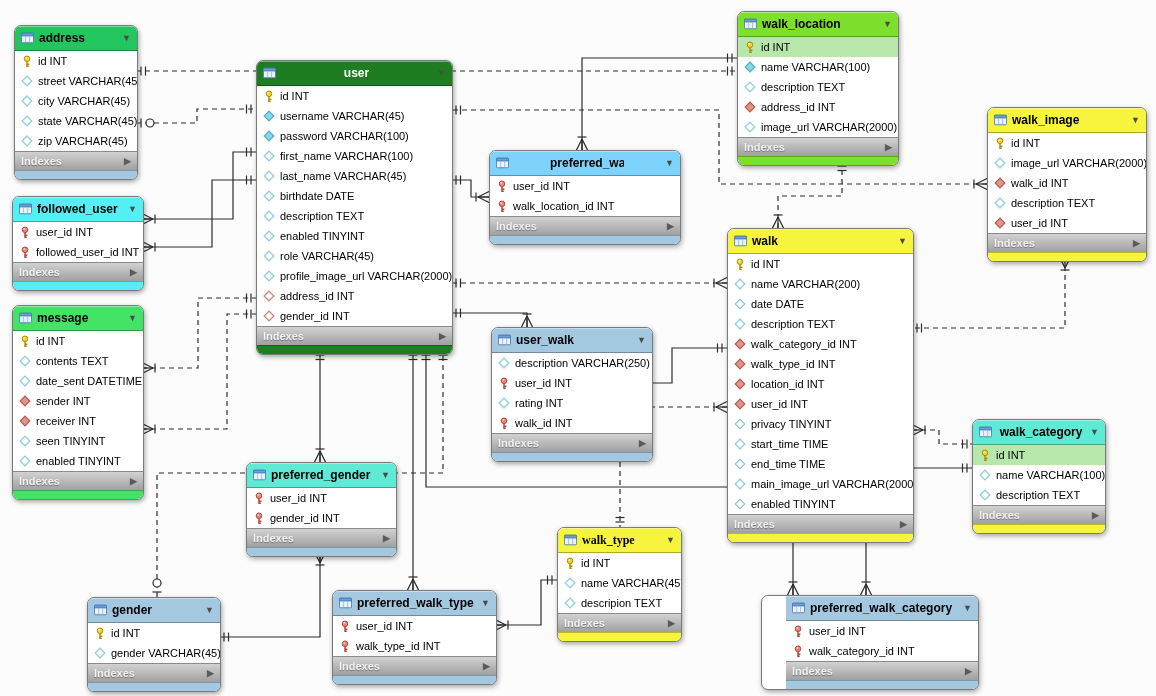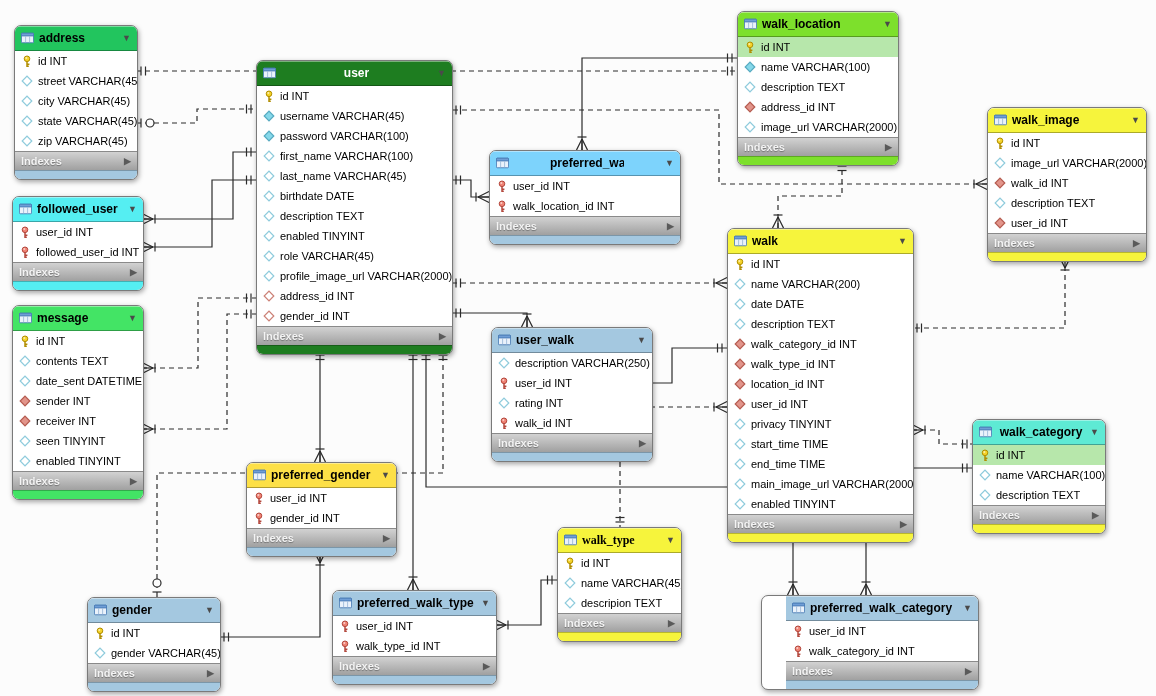--- a/index.html
+++ b/index.html
@@ -1002,21 +1002,21 @@
           <span>walk_category_id INT</span>
         </div>
       </div>
       <div class="idx">
         <span>Indexes</span>
         <span class="arr">▶</span>
       </div>
       <div class="tfoot" style="background: rgb(164, 200, 224);"></div>
     </div>
     <div class="table" style="left: 246px; top: 462px; width: 149px;">
-      <div class="thead" style="background: #fde047; justify-content: flex-end;">
+      <div class="thead" style="background: #5eead4; justify-content: flex-end;">
         <span class="ficon">
           <svg width="15" height="12" viewBox="0 0 15 12">
             <rect x="0.5" y="0.5" width="14" height="11" rx="1" fill="#eaf2fb" stroke="#4679b2"></rect>
             <path d="M0.5 3.6 h14 v-2.1 a1 1 0 0 0 -1 -1 h-12 a1 1 0 0 0 -1 1 z" fill="#6f9ed6" stroke="#4679b2"></path>
             <path d="M5.3 3.8 V11 M9.9 3.8 V11" stroke="#9db9d9" stroke-width="1"></path>
           </svg>
         </span>
         <span class="tname" style="color: rgb(0, 0, 0);">preferred_gender</span>
         <span class="tri">▼</span>
       </div>

